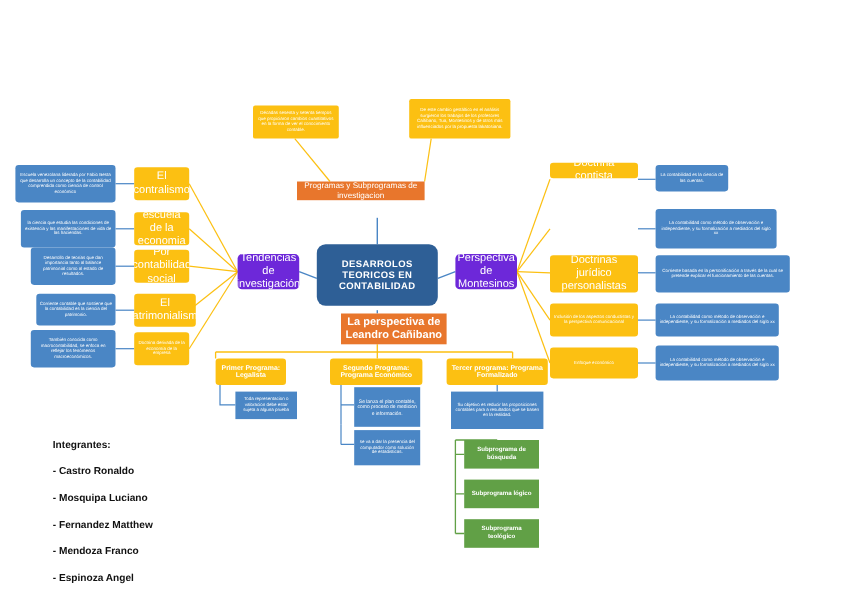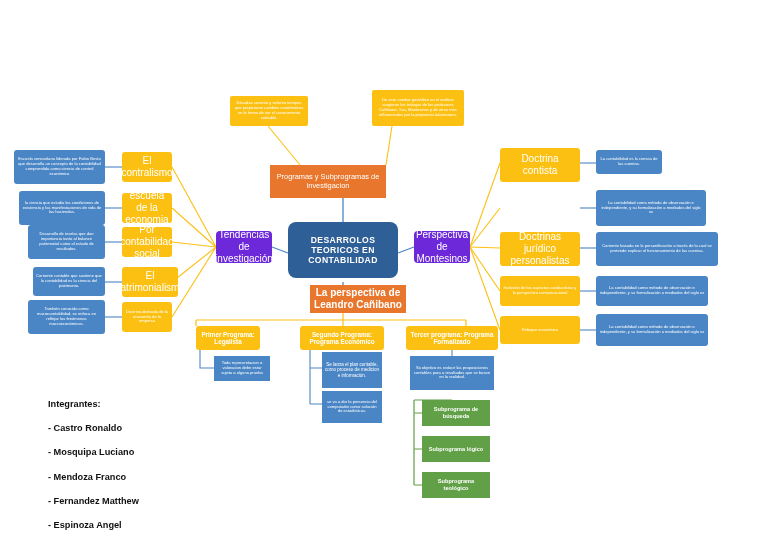--- a/index.html
+++ b/index.html
@@ -153,21 +153,21 @@
     <path d="M452 350 L452 356" stroke="#4a86c5" stroke-width="1.1" fill="none"></path>
 
     <path d="M414 400 L414 485 M414 413 L422 413 M414 449 L422 449 M414 485 L422 485" stroke="#61a046" stroke-width="1.2" fill="none"></path>
     <path d="M414 400 L452 400" stroke="#61a046" stroke-width="1.2" fill="none"></path>
   </svg>
 
   <div class="node n-blue-dark fs-central" style="left:288px; top:222px; width:110px; height:56px;">
     <span>DESARROLOS TEORICOS EN CONTABILIDAD</span>
   </div>
 
-  <div class="node n-orange-flat fs-branch" style="left:270px; top:165px; width:116px; height:33px;">
+  <div class="node n-orange-flat fs-branch" style="left:270px; top:165px; width:116px; height:17px;">
     <span>Programas y Subprogramas de investigacion</span>
   </div>
 
   <div class="node n-yellow-sm fs-tiny" style="left:230px; top:96px; width:78px; height:30px;">
     <span>Décadas sesenta y setenta tiempos que propiciaron cambios cuantitativos en la forma de ver el conocimiento contable.</span>
   </div>
 
   <div class="node n-yellow-sm fs-tiny" style="left:372px; top:90px; width:92px; height:36px;">
     <span>De este cambio gestáltico en el análisis surgieron los trabajos de los profesores Cañibano, Tua, Montesinos y de otros más influenciados por la propuesta lakatosiana.</span>
   </div>
@@ -208,21 +208,21 @@
     <span>Doctrina derivada de la economía de la empresa</span>
   </div>
   <div class="node n-blue fs-tiny" style="left:28px; top:300px; width:77px; height:34px;">
     <span>También conocida como macrocontabilidad, se enfoca en reflejar los fenómenos macroeconómicos.</span>
   </div>
 
   <div class="node n-orange fs-topic" style="left:414px; top:231px; width:56px; height:32px;">
     <span>Perspectiva de Montesinos</span>
   </div>
 
-  <div class="node n-yellow fs-topic" style="left:500px; top:148px; width:80px; height:34px;">
+  <div class="node n-yellow fs-topic" style="left:500px; top:148px; width:80px; height:14px;">
     <span>Doctrina contista</span>
   </div>
   <div class="node n-blue fs-tiny" style="left:596px; top:150px; width:66px; height:24px;">
     <span>La contabilidad es la ciencia de las cuentas.</span>
   </div>
 
   <div class="node n-blue fs-tiny" style="left:596px; top:190px; width:110px; height:36px;">
     <span>La contabilidad como método de observación e independiente, y su formalización a mediados del siglo xx</span>
   </div>
 
@@ -282,18 +282,18 @@
     <span>Subprograma lógico</span>
   </div>
   <div class="node n-green fs-sub" style="left:422px; top:472px; width:68px; height:26px;">
     <span>Subprograma teológico</span>
   </div>
 
   <div id="members">
     <div class="m-title">Integrantes:</div>
     <div class="m-item">- Castro Ronaldo</div>
     <div class="m-item">- Mosquipa Luciano</div>
+    <div class="m-item">- Fernandez Matthew</div>
     <div class="m-item">- Mendoza Franco</div>
-    <div class="m-item">- Fernandez Matthew</div>
     <div class="m-item">- Espinoza Angel</div>
   </div>
 
 </div>
 
 </body></html>

